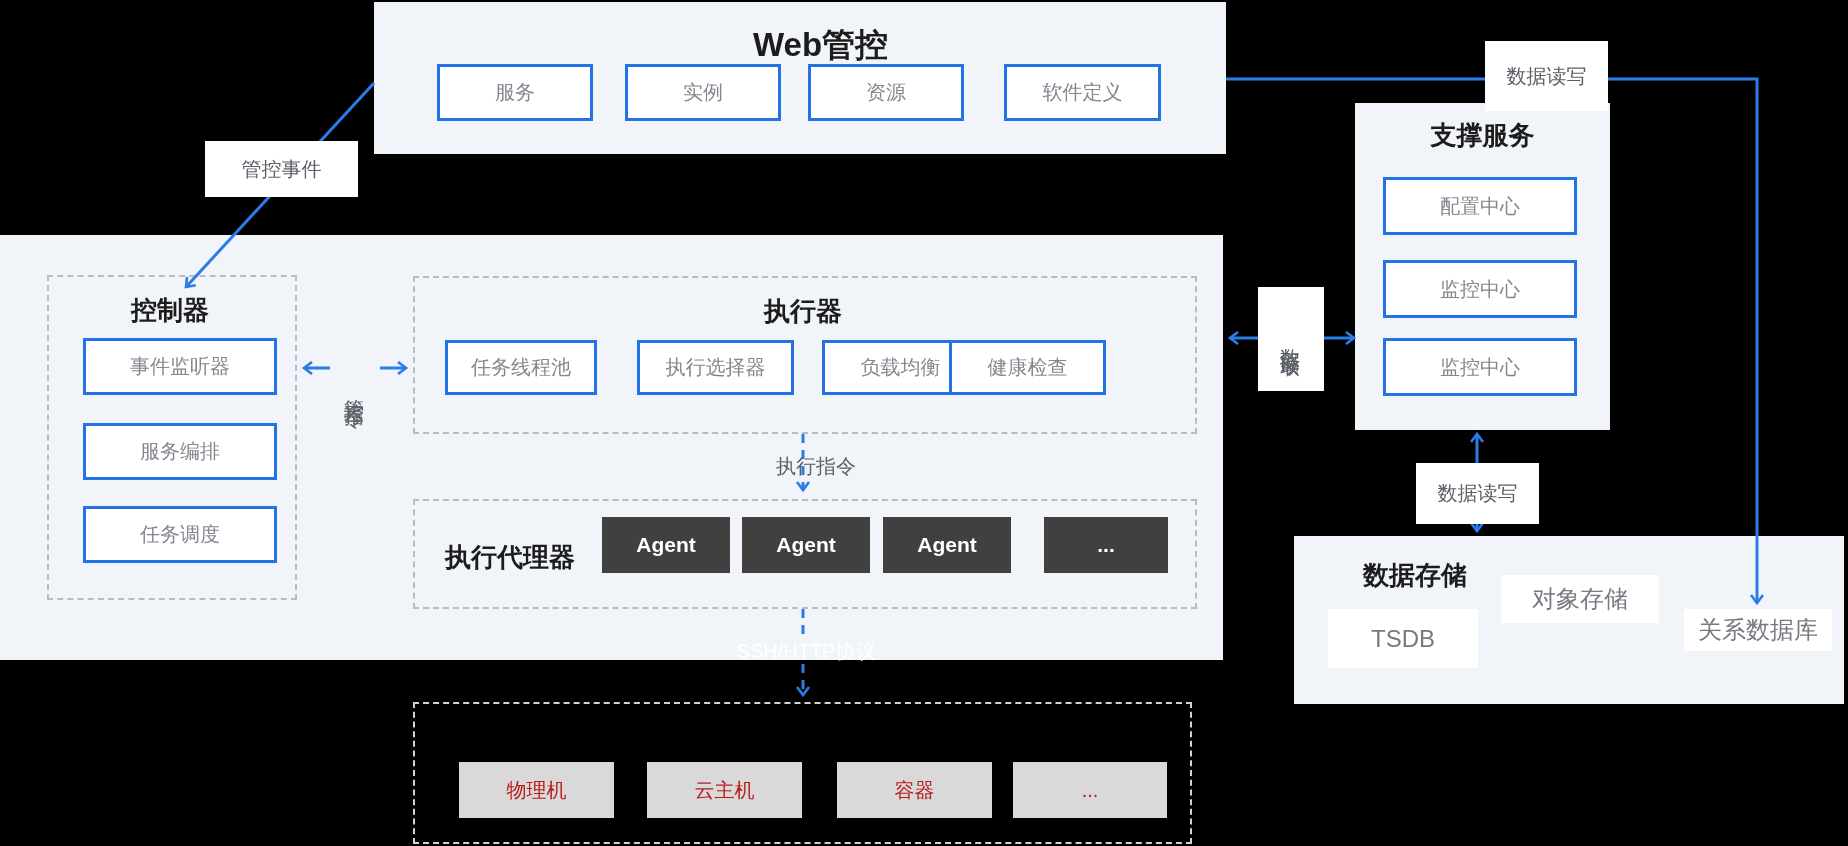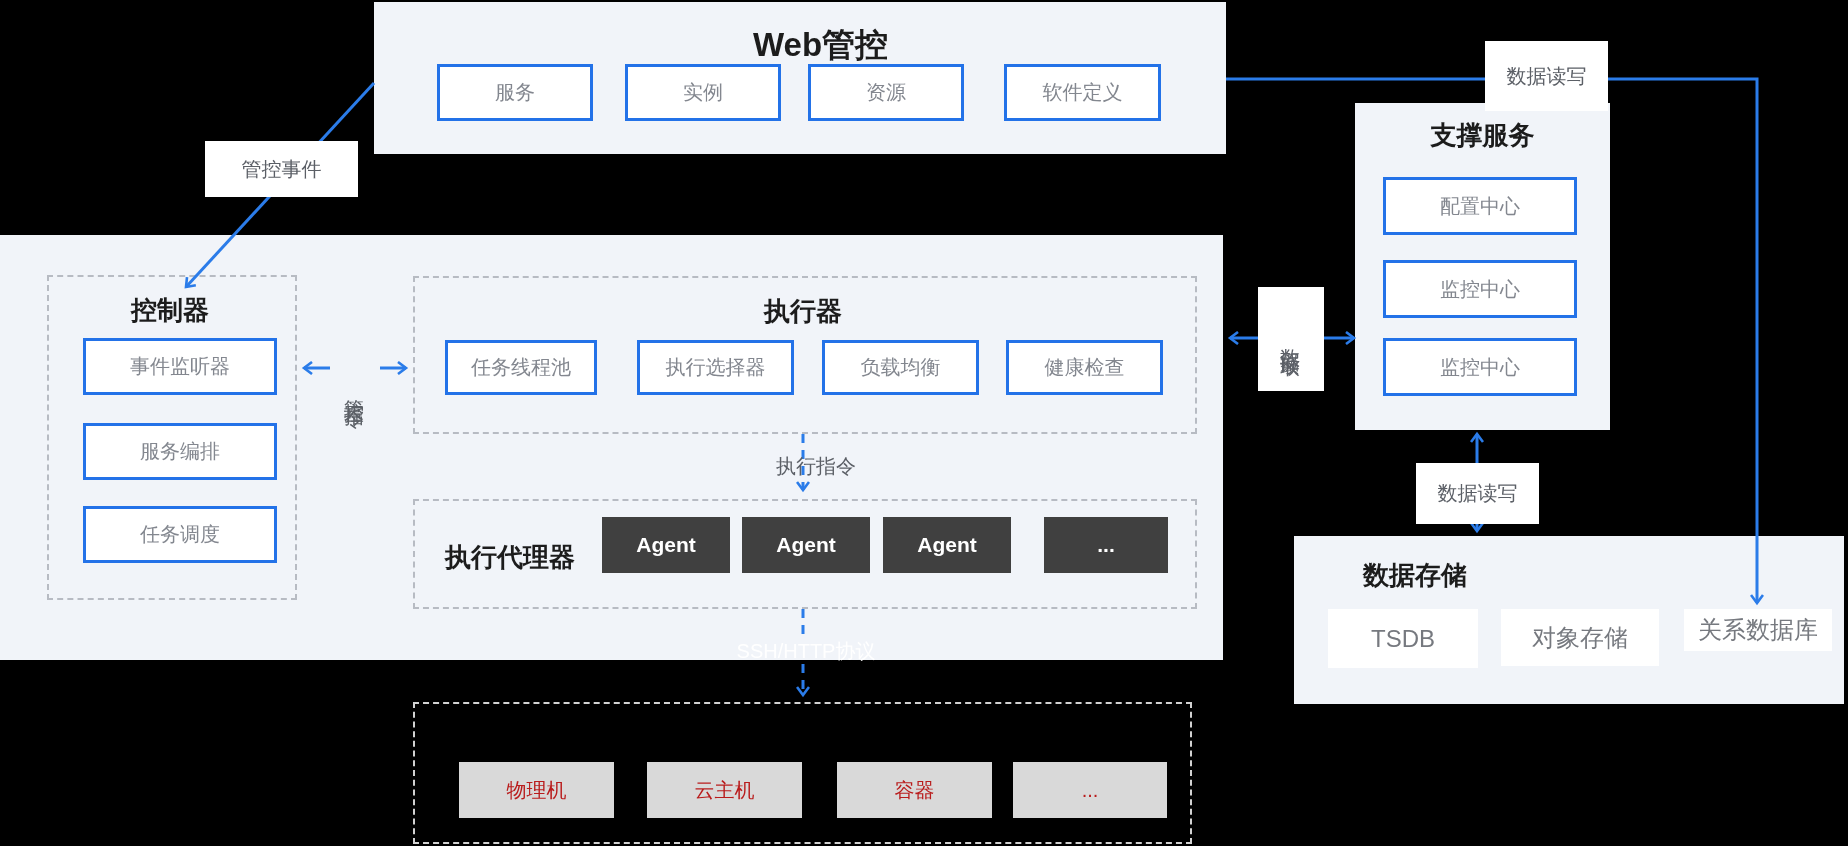--- a/index.html
+++ b/index.html
@@ -76,21 +76,21 @@
   <div class="node" style="left:83px;top:423px;width:188px;height:51px;z-index:15;">服务编排</div>
   <div class="node" style="left:83px;top:506px;width:188px;height:51px;z-index:15;">任务调度</div>
 
   <div class="conn-label v-text" style="left:336px;top:330px;width:38px;height:120px;display:flex;align-items:center;justify-content:center;">管控指令</div>
 
   <div class="dashedbox" style="left:413px;top:276px;width:780px;height:154px;z-index:12;"></div>
   <div class="panel-title" style="left:413px;top:294px;width:780px;text-align:center;z-index:15;">执行器</div>
   <div class="node" style="left:445px;top:340px;width:146px;height:49px;z-index:15;">任务线程池</div>
   <div class="node" style="left:637px;top:340px;width:151px;height:49px;z-index:15;">执行选择器</div>
   <div class="node" style="left:822px;top:340px;width:151px;height:49px;z-index:15;">负载均衡</div>
-  <div class="node" style="left:1006px;top:340px;width:151px;height:49px;z-index:15;">健康检查</div>
+  <div class="node" style="left:949px;top:340px;width:151px;height:49px;z-index:15;">健康检查</div>
 
   <div class="conn-label" style="left:756px;top:453px;width:120px;text-align:center;">执行指令</div>
 
   <div class="dashedbox" style="left:413px;top:499px;width:780px;height:106px;z-index:12;"></div>
   <div class="panel-title" style="left:445px;top:540px;z-index:15;">执行代理器</div>
   <div class="agent-node" style="left:602px;top:517px;width:128px;height:56px;z-index:15;">Agent</div>
   <div class="agent-node" style="left:742px;top:517px;width:128px;height:56px;z-index:15;">Agent</div>
   <div class="agent-node" style="left:883px;top:517px;width:128px;height:56px;z-index:15;">Agent</div>
   <div class="agent-node" style="left:1044px;top:517px;width:124px;height:56px;z-index:15;">...</div>
 
@@ -102,16 +102,16 @@
   <div class="gray-node" style="left:837px;top:762px;width:155px;height:56px;z-index:15;">容器</div>
   <div class="gray-node" style="left:1013px;top:762px;width:154px;height:56px;z-index:15;">...</div>
 
   <div class="panel-title" style="left:1355px;top:118px;width:255px;text-align:center;z-index:15;">支撑服务</div>
   <div class="node" style="left:1383px;top:177px;width:188px;height:52px;z-index:15;">配置中心</div>
   <div class="node" style="left:1383px;top:260px;width:188px;height:52px;z-index:15;">监控中心</div>
   <div class="node" style="left:1383px;top:338px;width:188px;height:52px;z-index:15;">监控中心</div>
 
   <div class="panel-title" style="left:1363px;top:558px;z-index:15;">数据存储</div>
   <div class="plain-node" style="left:1328px;top:609px;width:150px;height:59px;z-index:15;">TSDB</div>
-  <div class="plain-node" style="left:1501px;top:609px;width:158px;height:57px;z-index:15;">对象存储</div>
+  <div class="plain-node" style="left:1501px;top:575px;width:158px;height:48px;z-index:15;">对象存储</div>
   <div class="plain-node" style="left:1684px;top:609px;width:148px;height:42px;z-index:15;">关系数据库</div>
 
 </div>
 
 </body></html>

